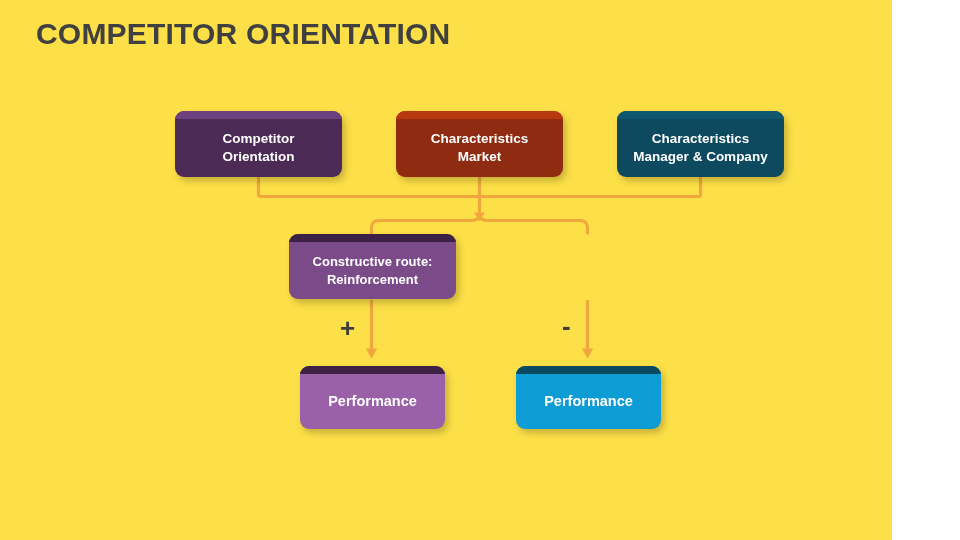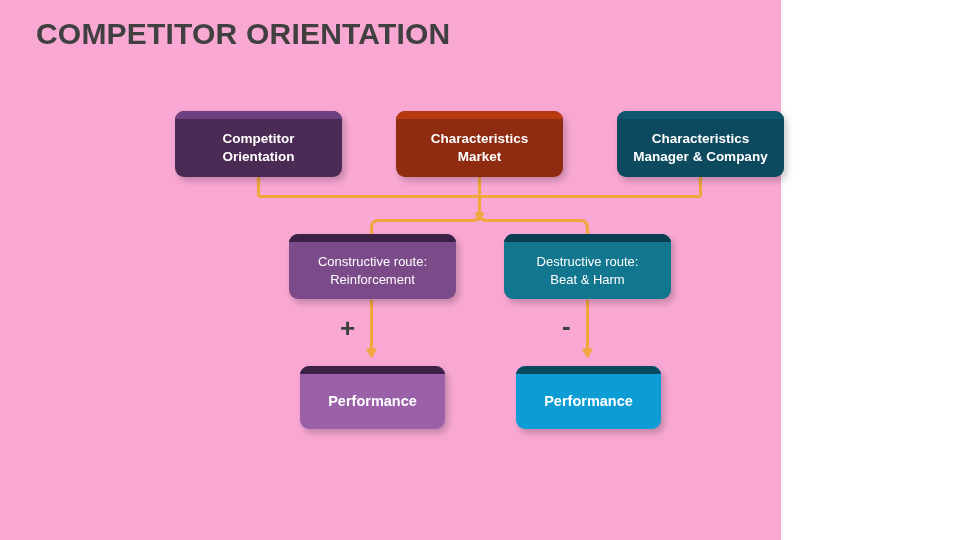--- a/index.html
+++ b/index.html
@@ -12,23 +12,23 @@
     height: 540px;
     position: relative;
     overflow: hidden;
     font-family: "Liberation Sans", sans-serif;
     -webkit-font-smoothing: antialiased;
   }
 
   #slide {
     position: absolute;
     left: 0; top: 0;
-    width: 781px;
+    width: 892px;
     height: 540px;
-    background: #f9a8d4;
+    background: #fde047;
   }
 
   
   #page-title {
     position: absolute;
     left: 36px;
     top: 17px;
     font-size: 30px;
     font-weight: bold;
     letter-spacing: 0.2px;
@@ -86,21 +86,21 @@
     background: #0d4a60;
     font-size: 13.5px;
   }
   #node-characteristics-manager .cap { background: #0f566f; }
 
   
   #node-constructive-route {
     left: 289px; top: 234px; width: 167px; height: 65px;
     background: #7b4a88;
     font-size: 13px;
-    font-weight: normal;
+    font-weight: bold;
   }
   #node-constructive-route .cap { background: #3c2046; }
 
   #node-destructive-route {
     left: 504px; top: 234px; width: 167px; height: 65px;
     background: #12768f;
     font-size: 13px;
     font-weight: normal;
   }
   #node-destructive-route .cap { background: #0a3e51; }
@@ -205,25 +205,20 @@
     <span class="nlabel">Characteristics
 Manager &amp; Company</span>
   </div>
 
   <div class="node" id="node-constructive-route">
     <span class="cap"></span>
     <span class="nlabel">Constructive route:
 Reinforcement</span>
   </div>
 
-  <div class="node" id="node-destructive-route">
-    <span class="cap"></span>
-    <span class="nlabel">Destructive route:
-Beat &amp; Harm</span>
-  </div>
 
   <div class="sign" id="sign-plus">+</div>
 
   <div class="sign" id="sign-minus">-</div>
 
   <div class="node" id="node-performance-positive">
     <span class="cap"></span>
     <span class="nlabel">Performance</span>
   </div>
 

